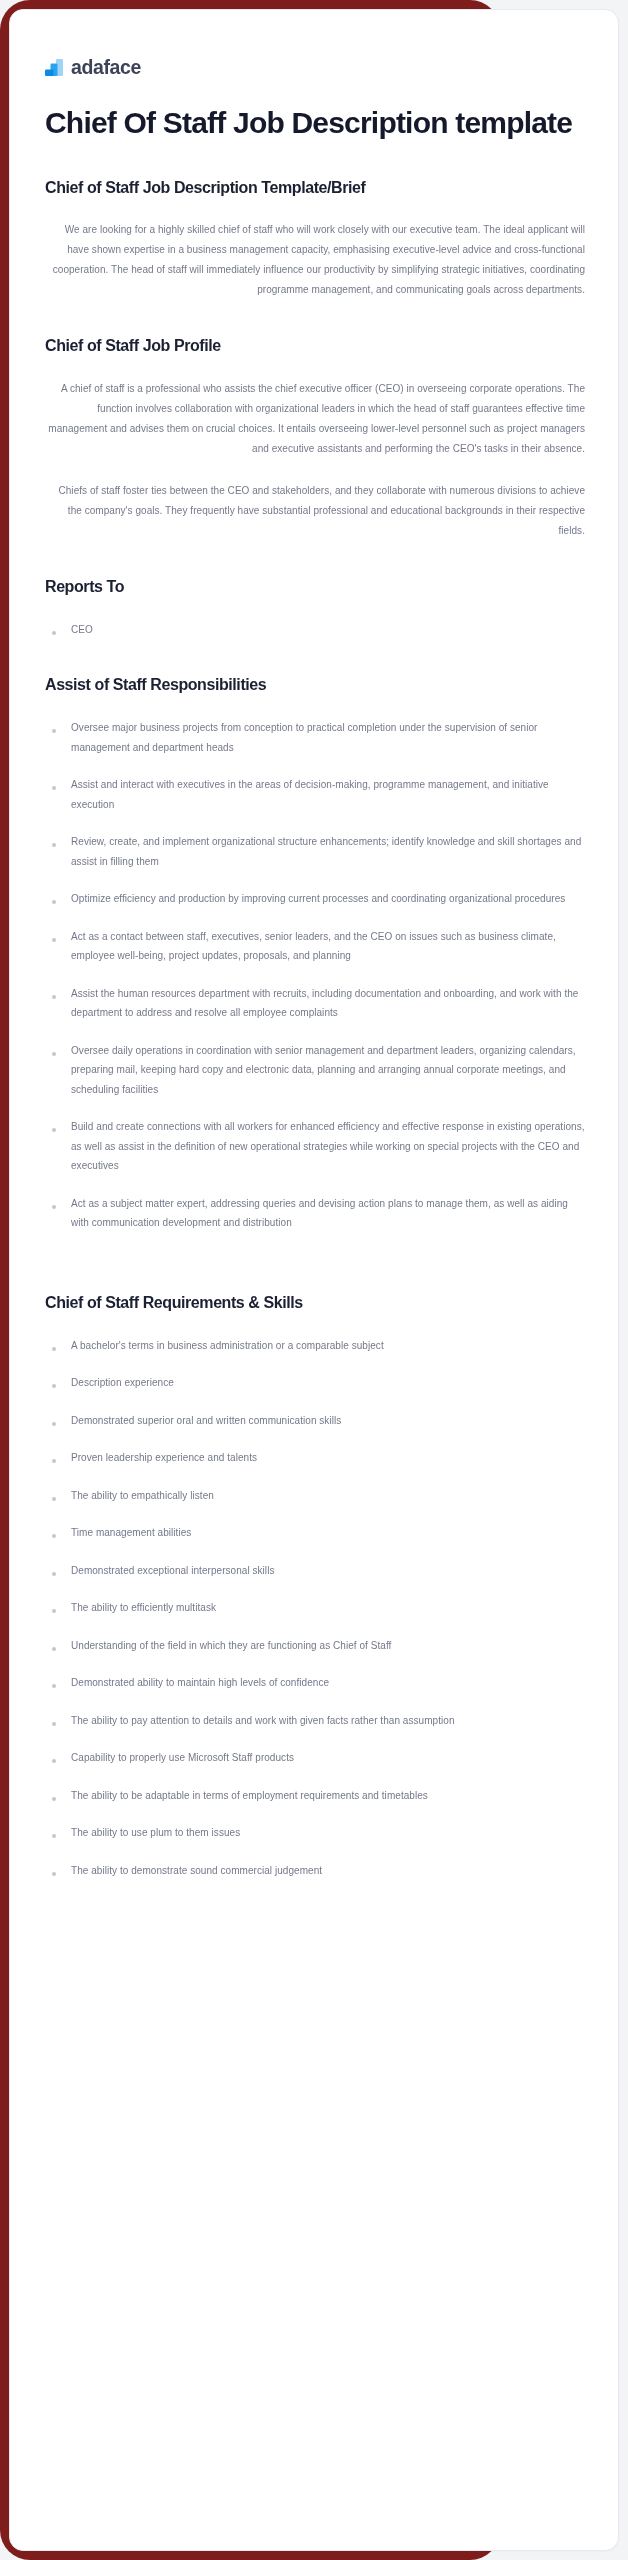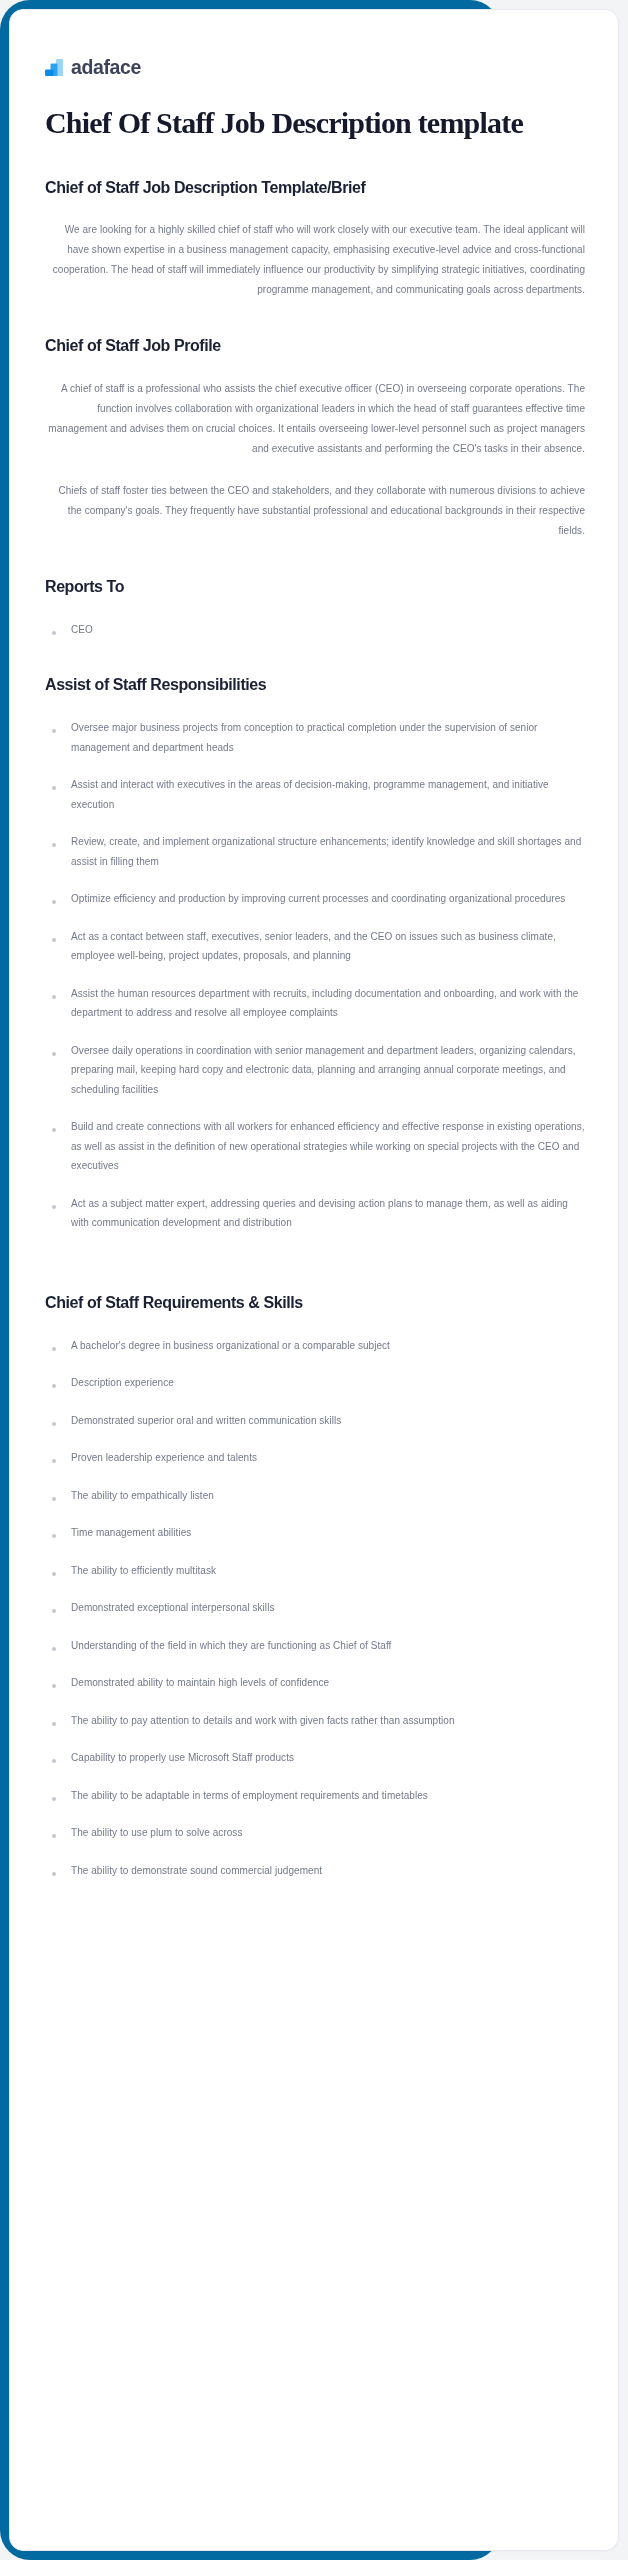--- a/index.html
+++ b/index.html
@@ -11,21 +11,21 @@
     width: 628px;
     min-height: 2560px;
     font-family: "Liberation Sans", sans-serif;
     -webkit-font-smoothing: antialiased;
   }
   .page {
     width: 500px;
     min-height: 2560px;
     box-sizing: border-box;
     padding: 9px 9px 9px 9px;
-    background: #0369a1;
+    background: #7f1d1d;
     border-radius: 30px;
   }
   .card {
     background: #ffffff;
     border: 1px solid #e8eaed;
     border-radius: 14px;
     box-sizing: border-box;
     width: 610px;
     min-height: 2542px;
     padding: 40px 33px 60px 33px;
@@ -53,21 +53,20 @@
 
   
   .page-title {
     font-size: 30px;
     line-height: 1.22;
     font-weight: 700;
     letter-spacing: -0.8px;
     color: #15192b;
     margin: 0 0 36px 2px;
     max-width: 540px;
-    font-family: Liberation Serif, serif;
   }
 
   
   .section {
     margin: 0 0 10px 0;
   }
   .section-title {
     font-size: 16px;
     line-height: 1.3;
     font-weight: 700;
@@ -172,32 +171,32 @@
         <li>Build and create connections with all workers for enhanced efficiency and effective response in existing operations, as well as assist in the definition of new operational strategies while working on special projects with the CEO and executives</li>
         <li>Act as a subject matter expert, addressing queries and devising action plans to manage them, as well as aiding with communication development and distribution</li>
       </ul>
     </section>
 
     <div class="spacer-sm"></div>
 
     <section class="section">
       <h2 class="section-title">Chief of Staff Requirements &amp; Skills</h2>
       <ul class="bullets">
-        <li>A bachelor's degree in business organizational or a comparable subject</li>
+        <li>A bachelor's terms in business administration or a comparable subject</li>
         <li>Description experience</li>
         <li>Demonstrated superior oral and written communication skills</li>
         <li>Proven leadership experience and talents</li>
         <li>The ability to empathically listen</li>
         <li>Time management abilities</li>
+        <li>Demonstrated exceptional interpersonal skills</li>
         <li>The ability to efficiently multitask</li>
-        <li>Demonstrated exceptional interpersonal skills</li>
         <li>Understanding of the field in which they are functioning as Chief of Staff</li>
         <li>Demonstrated ability to maintain high levels of confidence</li>
         <li>The ability to pay attention to details and work with given facts rather than assumption</li>
         <li>Capability to properly use Microsoft Staff products</li>
         <li>The ability to be adaptable in terms of employment requirements and timetables</li>
-        <li>The ability to use plum to solve across</li>
+        <li>The ability to use plum to them issues</li>
         <li>The ability to demonstrate sound commercial judgement</li>
       </ul>
     </section>
 
   </div>
 </div>
 
 </body></html>

